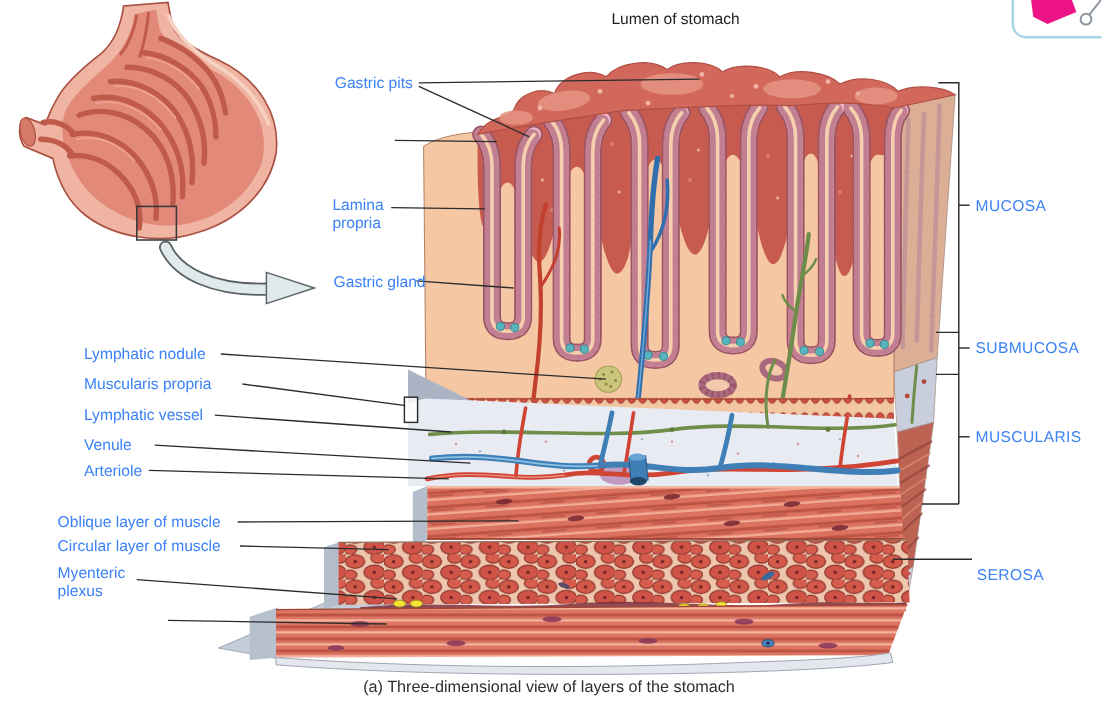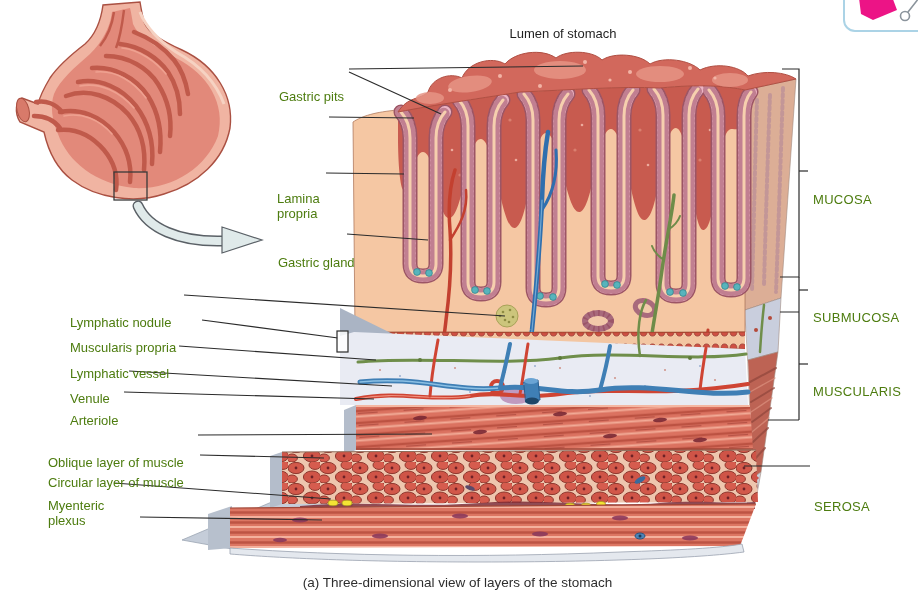--- a/index.html
+++ b/index.html
@@ -1,22 +1,22 @@
 <!DOCTYPE html>
 <html><head>
 <meta charset="utf-8">
 <style>
   html,body{margin:0;padding:0;background:#ffffff;}
   .stage{position:relative;width:918px;height:591px;overflow:hidden;background:#fff;
          font-family:"Liberation Sans","DejaVu Sans",sans-serif;}
   .art{position:absolute;left:0;top:0;}
-  .lbl{position:absolute;font-size:13px;line-height:15px;color:#4d7c0f;white-space:pre-line;margin-top:28px;}
+  .lbl{position:absolute;font-size:13px;line-height:15px;color:#3b82f6;white-space:pre-line;}
   .lbl.r{font-size:13px;letter-spacing:.3px;}
-  .lumen{position:absolute;left:463px;top:8px;width:200px;text-align:center;font-size:13px;color:#1f1f1f;margin-top:18px;}
-  .caption{position:absolute;left:0;top:565px;width:915px;text-align:center;font-size:13.5px;color:#2e2e2e;margin-top:10px;}
+  .lumen{position:absolute;left:463px;top:8px;width:200px;text-align:center;font-size:13px;color:#1f1f1f;}
+  .caption{position:absolute;left:0;top:565px;width:915px;text-align:center;font-size:13.5px;color:#2e2e2e;}
   .toolbar{position:absolute;left:843px;top:-16px;width:100px;height:44px;background:#fff;
            border:2px solid #abd3e6;border-radius:12px;}
   .toolbar svg{position:absolute;left:0;top:0;}
 </style>
 </head>
 <body>
 
 <div class="stage">
 
 <svg class="art" width="918" height="591" viewBox="0 0 918 591">

